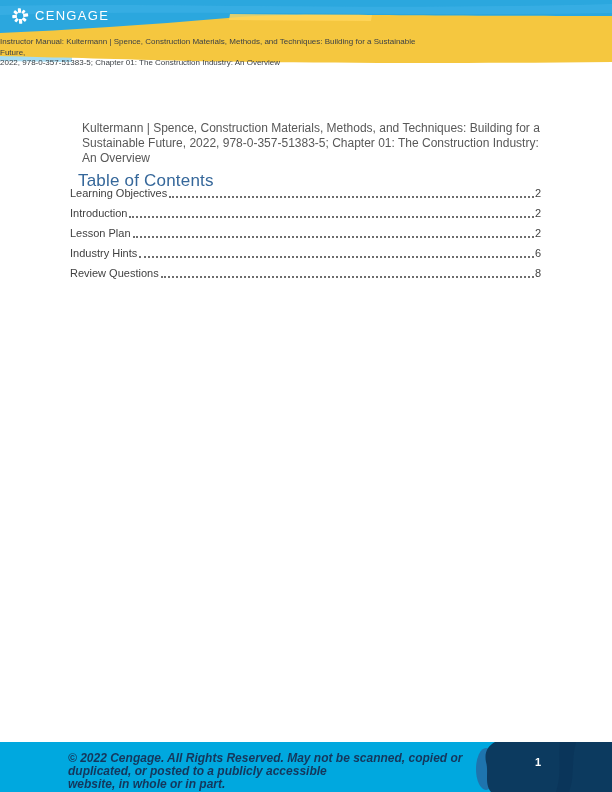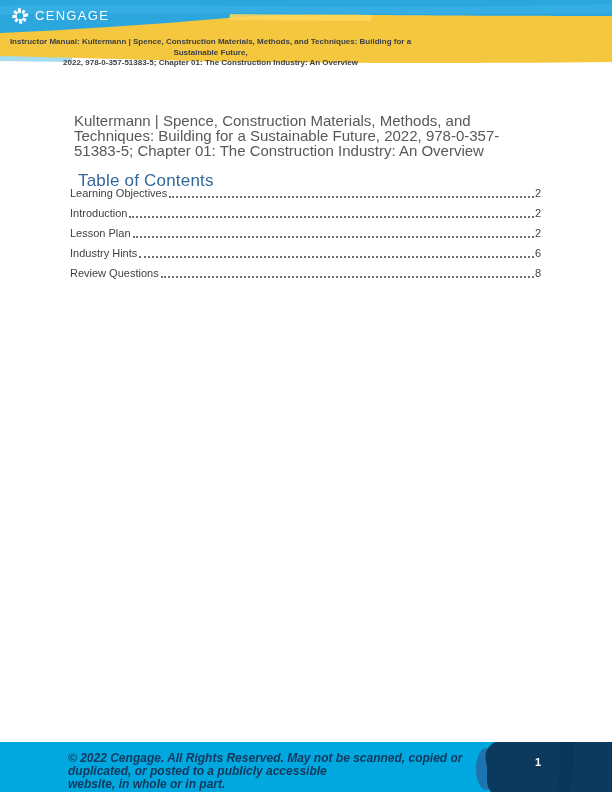--- a/index.html
+++ b/index.html
@@ -21,35 +21,35 @@
     position: absolute; top: 6px; left: 10px;
     display: flex; align-items: center; gap: 5px;
   }
   .logo-mark { display: block; }
   .logo-text {
     color: #ffffff; font-size: 13px; letter-spacing: 1.3px;
     font-weight: 400; line-height: 20px;
   }
   .banner-text {
     position: absolute; top: 37px; right: 71px;
-    text-align: center;
+    text-align: left;
     font-size: 8px; line-height: 10.5px;
-    color: #3c4146; font-weight: 700;
+    color: #3c4146; font-weight: 400;
   }
 
   
   .doc-title {
     position: absolute; left: 69px; top: 72px;
     margin: 0; font-size: 28px; font-weight: 400;
     color: #3e3e3e; letter-spacing: 0.2px; line-height: 34px;
   }
   .doc-subtitle {
     position: absolute; left: 70px; top: 109px;
-    margin: 4px; width: 470px;
-    font-size: 15px; line-height: 15px; color: #585858;
+    margin: 12px; width: 470px;
+    font-size: 12px; line-height: 15px; color: #585858;
   }
   .toc-heading {
     position: absolute; left: 69px; top: 160px;
     margin: 9px; font-size: 17px; font-weight: 400;
     color: #35679a; line-height: 24px; letter-spacing: 0.2px;
   }
   .toc-list {
     position: absolute; left: 70px; top: 186px; width: 471px;
   }
   .toc-row {

